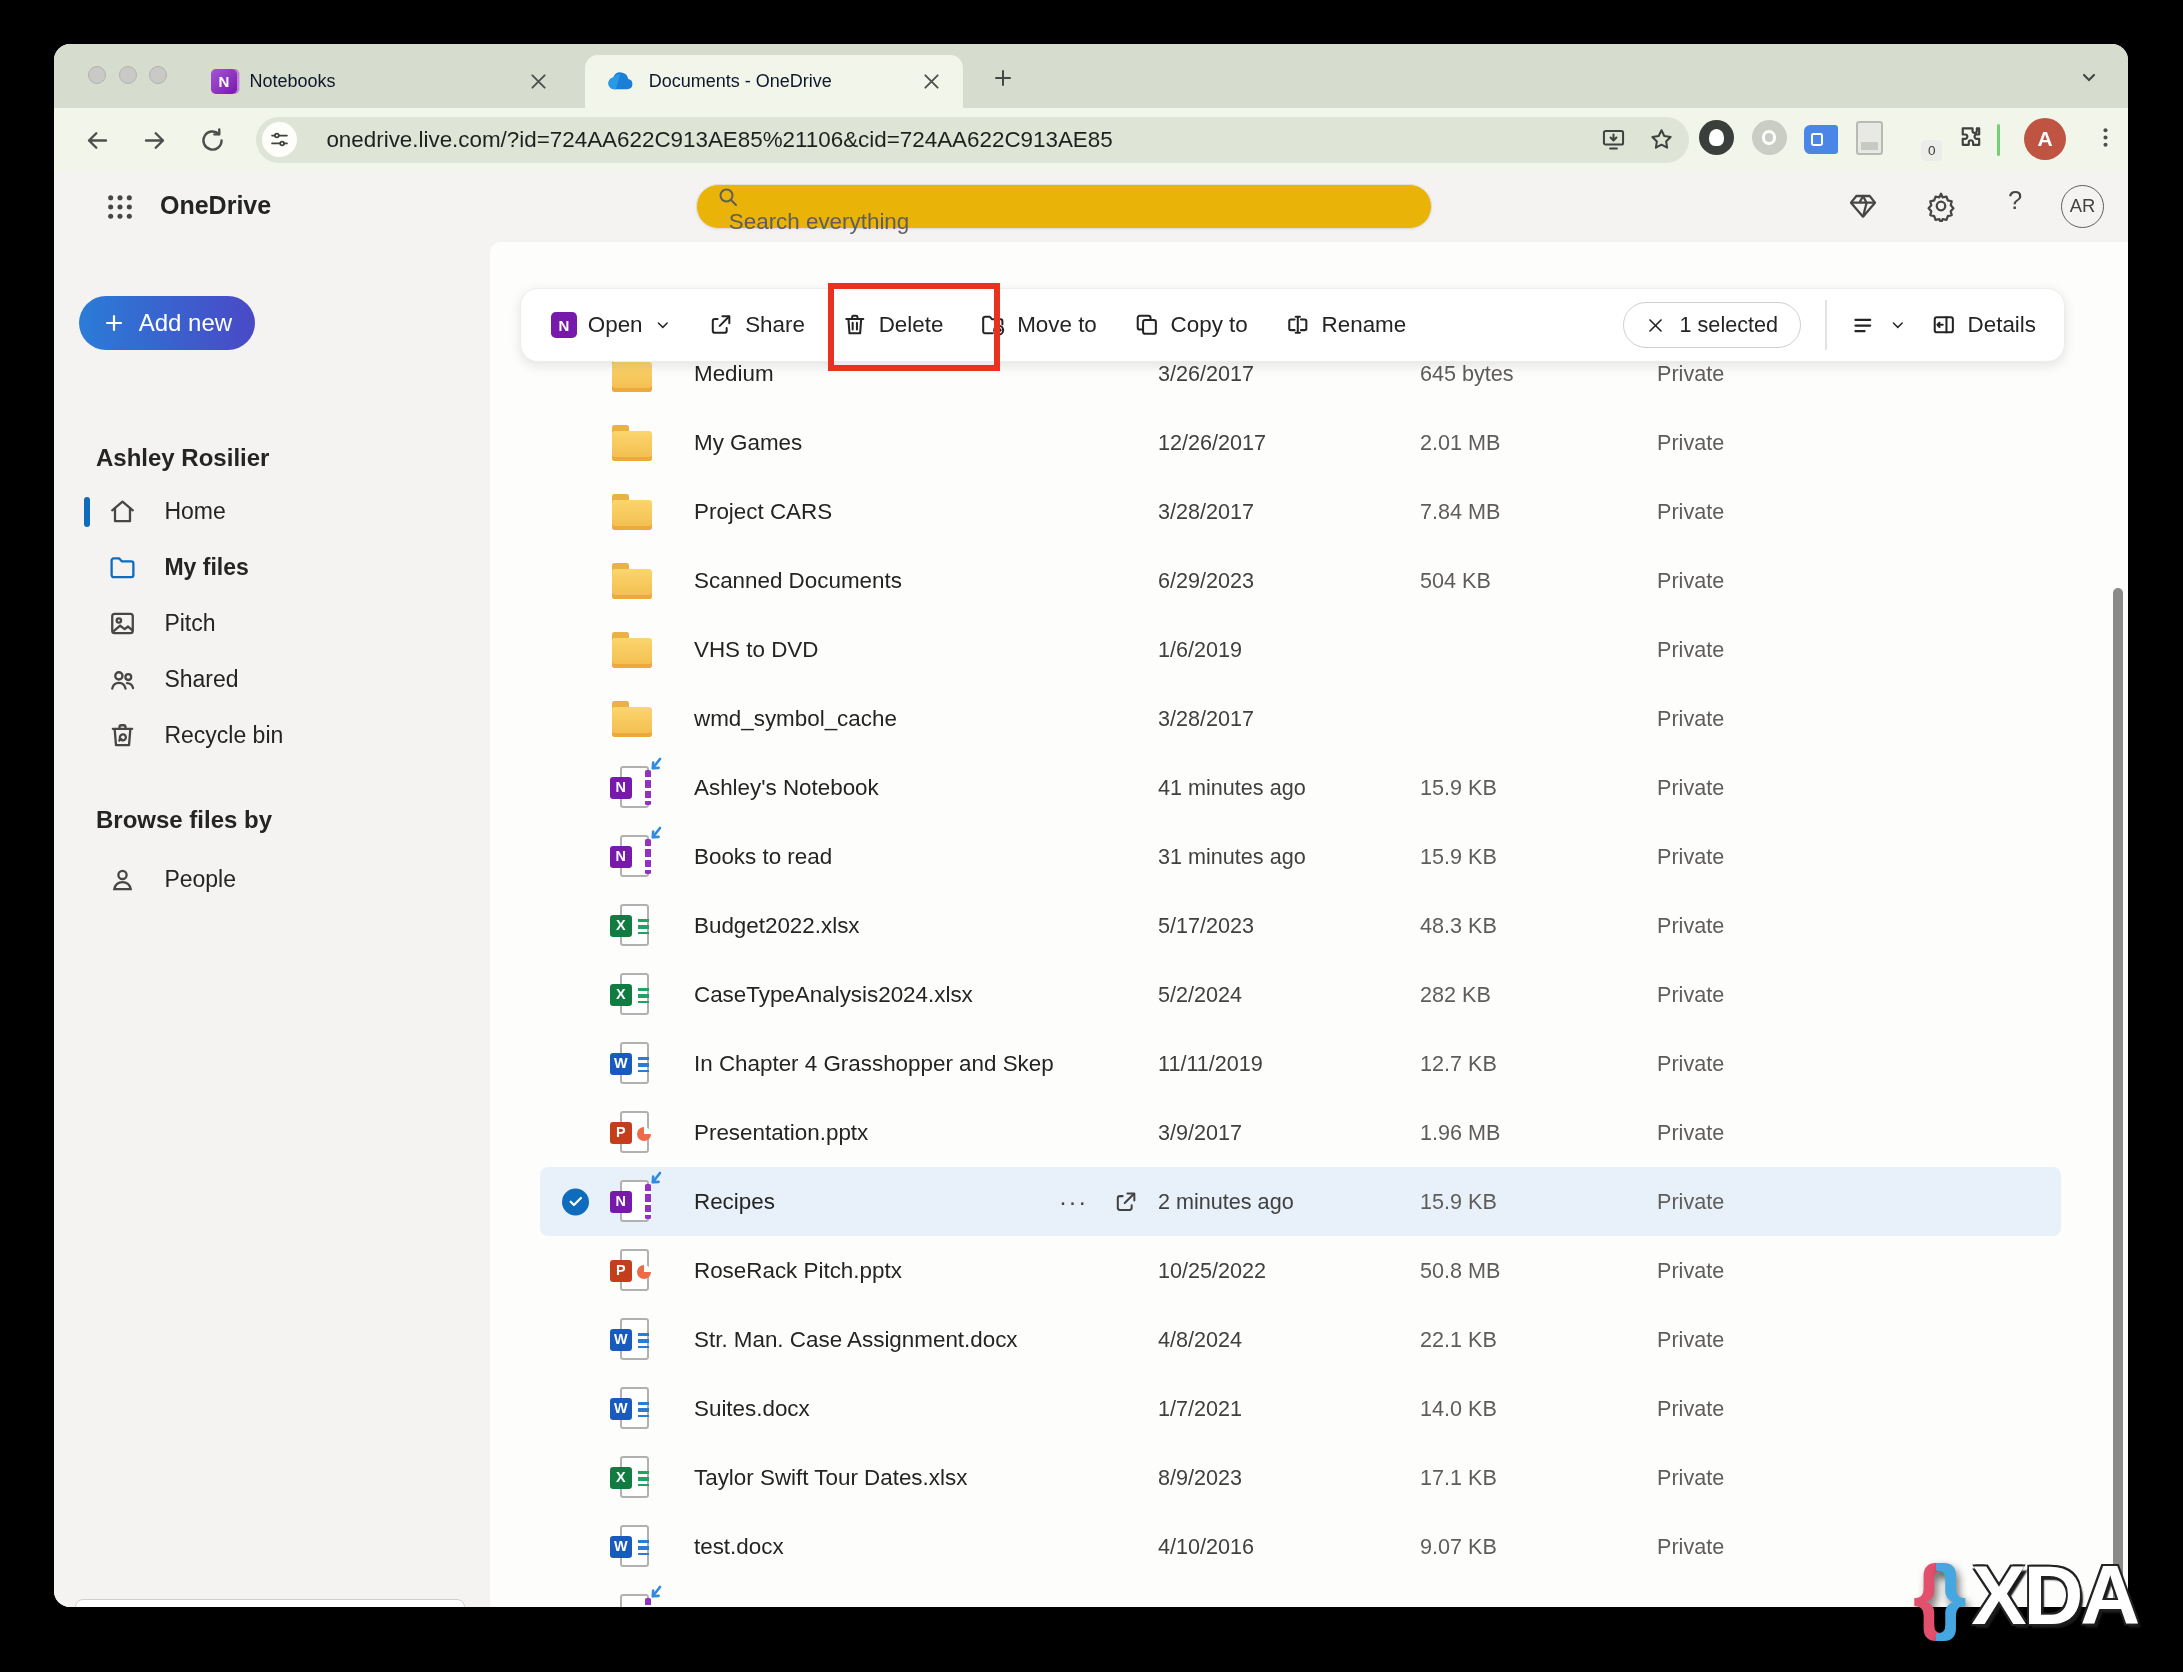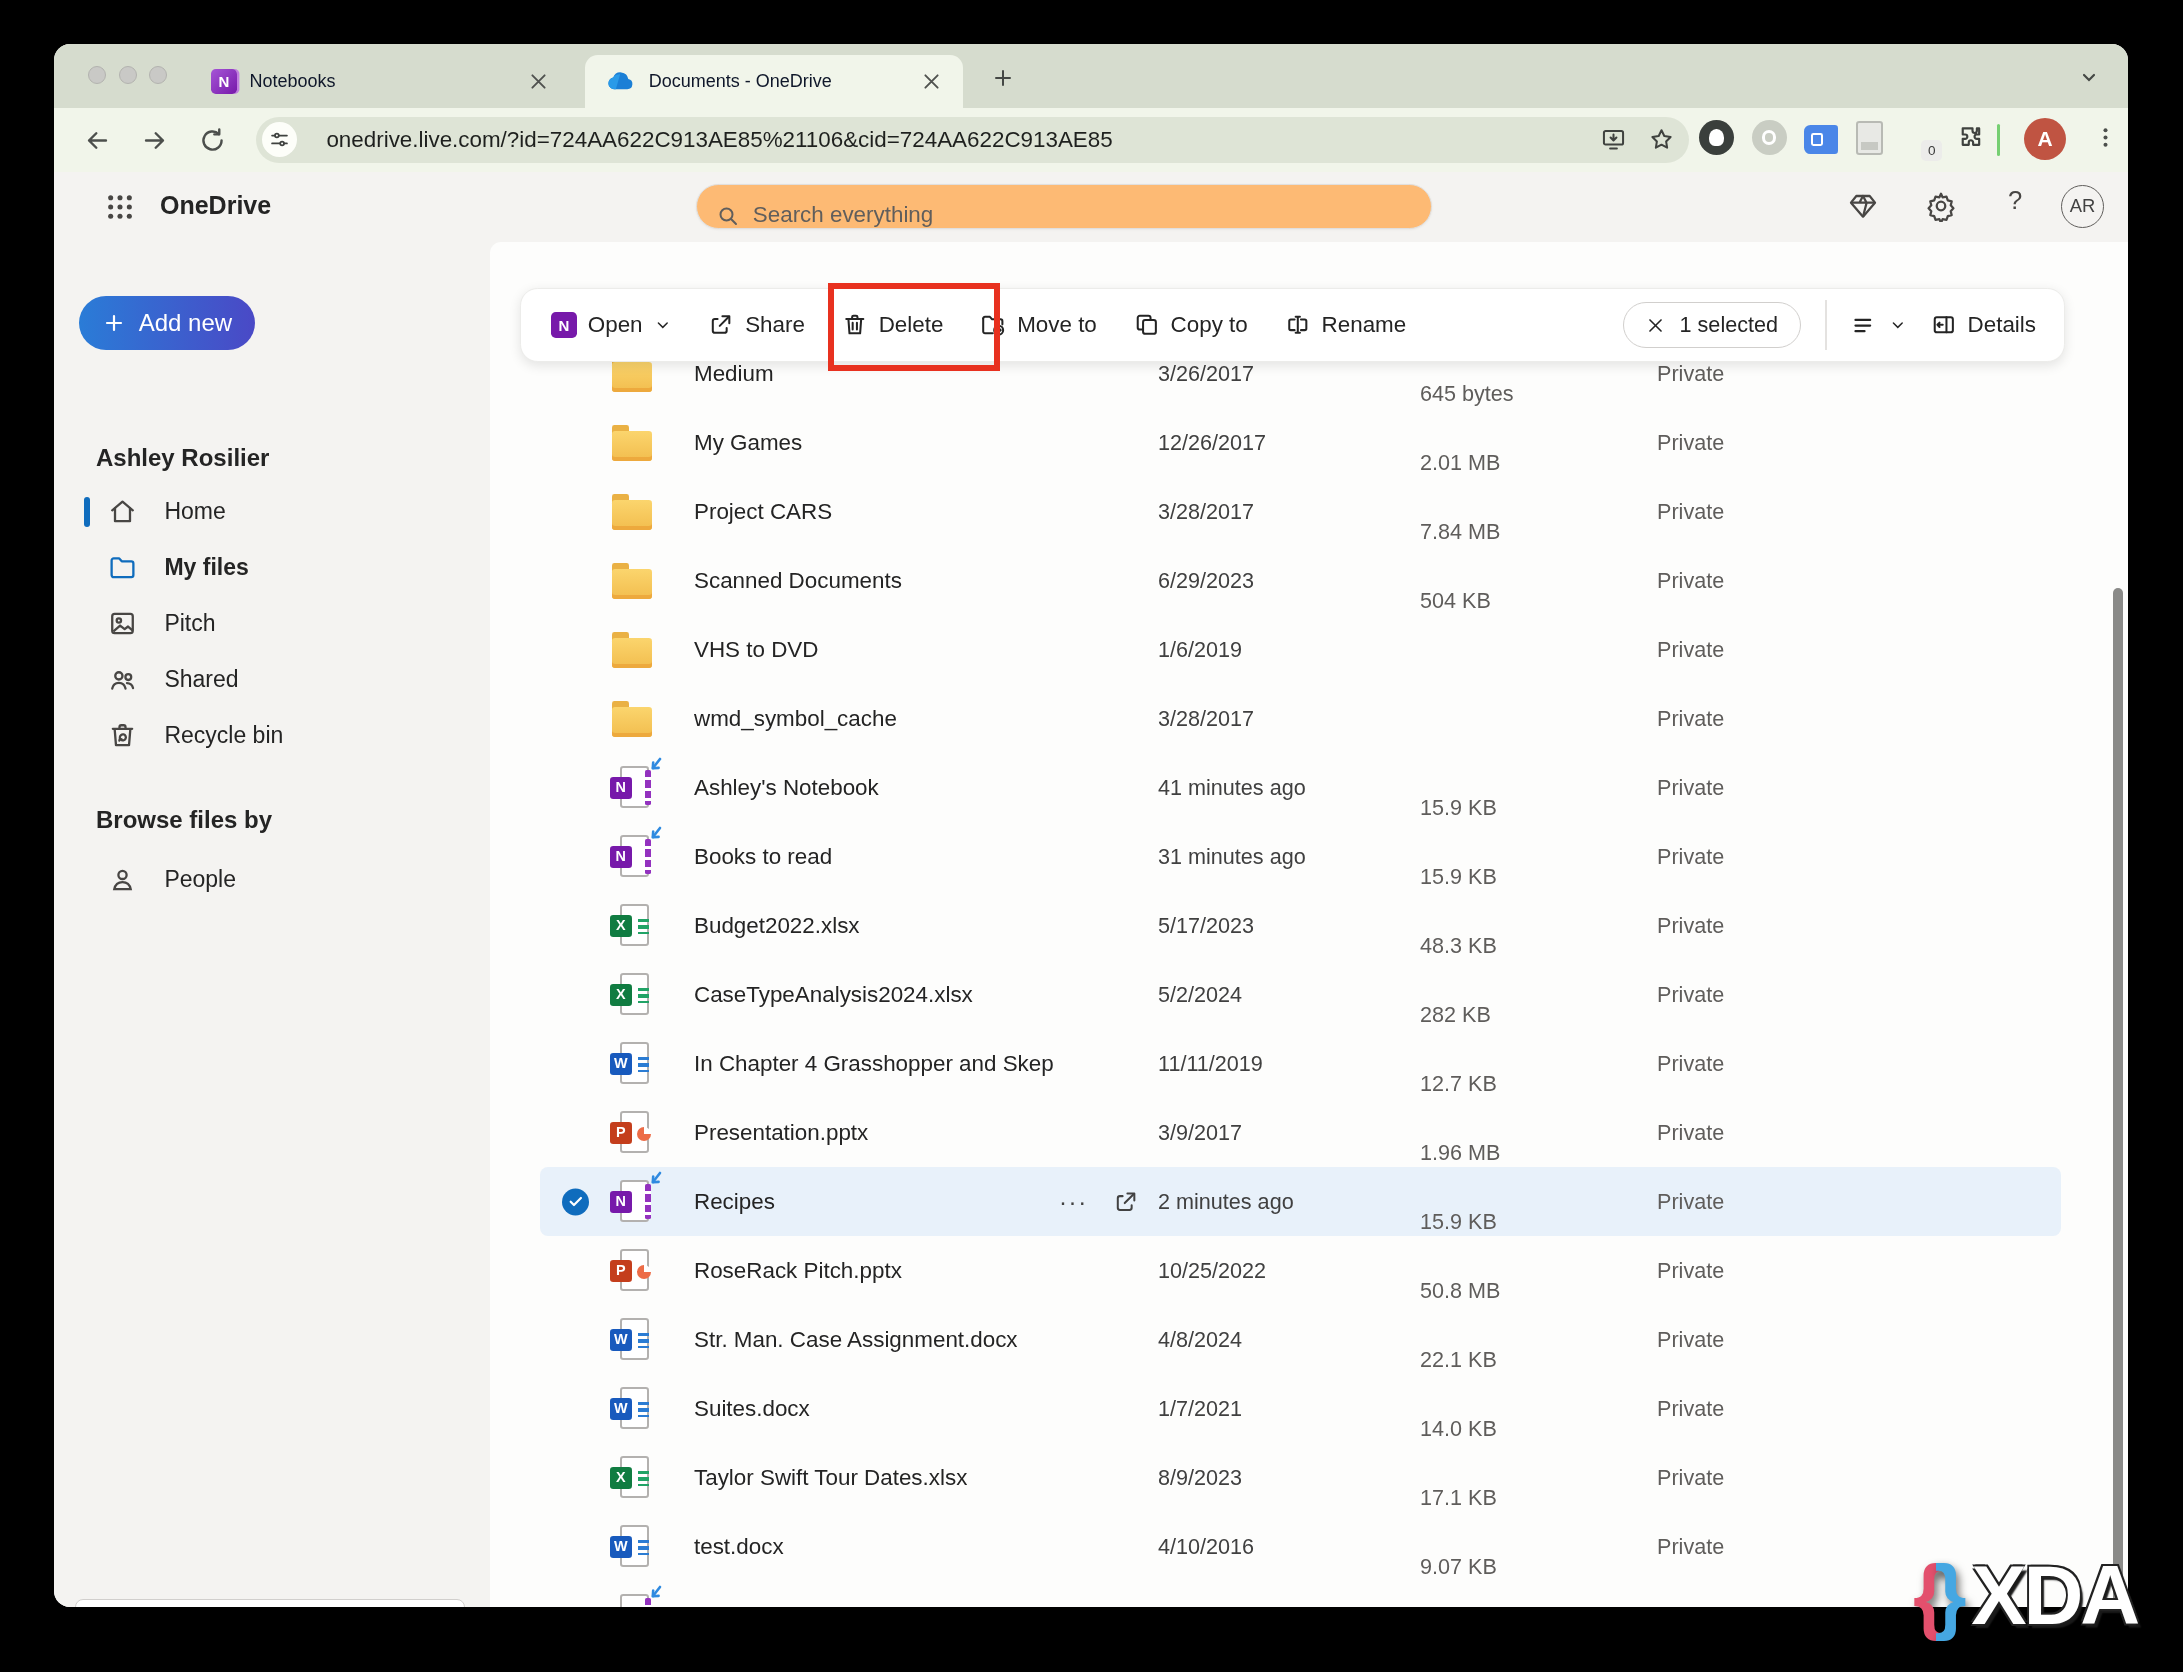--- a/index.html
+++ b/index.html
@@ -53,23 +53,23 @@
   .ext-arc .zero { position:absolute; right:-4.8px; bottom:-4.8px; width:21px; height:21px; background:#ececea;
         border-radius:4.8px; font-size:13.6px; color:#3c3c3c; display:flex; align-items:center; justify-content:center; }
   .profile-sep { position:absolute; left:1943px; top:16px; width:3.2px; height:32px; background:#76cf72; border-radius:1.6px; }
   .nav-avatar { position:absolute; left:1970px; top:10.4px; width:42px; height:42px; border-radius:50%;
         background:#c05442; color:#fff; font-size:21px; font-weight:bold; display:flex; align-items:center; justify-content:center; }
 
   
   .appheader { position:absolute; left:0; top:128px; width:100%; height:70px; background:#f4f3f1; }
   .waffle { position:absolute; left:50px; top:19px; color:#484644; }
   .brand { position:absolute; left:106px; top:19px; font-size:25px; font-weight:600; color:#242424; }
-  .searchbox { position:absolute; left:642px; top:12px; width:736px; height:45px; background:#fdba74;
-       border:0.8px solid #e1dfdd; border-radius:22.4px; display:flex; align-items:flex-end; padding:0 19px;
-       box-shadow:0 0.8px 2.4px rgba(0,0,0,.06); }
+  .searchbox { position:absolute; left:642px; top:12px; width:736px; height:45px; background:#eab308;
+       border:0.8px solid #e1dfdd; border-radius:22.4px; display:flex; align-items:flex-start; padding:0 19px;
+       box-shadow:0 0.8px 2.4px rgba(0,0,0,.06);flex-direction:column; }
   .searchbox .ph { font-size:22.4px; color:#605e5c; margin-left:12.8px; }
   .hdr-ic { position:absolute; top:17.6px; color:#484644; }
   .hdr-help { font-size:25.6px; color:#484644; }
   .hdr-avatar { position:absolute; left:2007px; top:12.8px; width:43px; height:43px; border-radius:50%;
        border:1.6px solid #605e5c; color:#424242; font-size:18.4px; display:flex; align-items:center; justify-content:center; }
 
   
   .sidebar { position:absolute; left:0; top:198px; width:436px; bottom:0; background:#f4f3f1; }
   .addnew { position:absolute; left:25px; top:54px; width:176px; height:54px; border-radius:27px;
        background:linear-gradient(90deg,#2a7cd7,#4a49c6); color:#fff; display:flex; align-items:center;
@@ -110,21 +110,21 @@
   .frow { position:relative; height:69px; }
   .frow.selected { background:#e8f1fa; border-radius:8px; }
   .abs { position:absolute; top:50%; transform:translateY(-50%); }
   .row-check { left:22.4px; width:27px; height:27px; border-radius:50%; background:#0f6cbd; color:#fff;
        display:flex; align-items:center; justify-content:center; }
   .ficon { left:70px; width:45px; height:46px; }
   .fname { left:154px; font-size:22.4px; color:#242424; white-space:nowrap; max-width:360px; overflow:hidden; }
   .row-more { left:519px; font-size:24px; color:#424242; letter-spacing:1.6px; }
   .row-share { left:573px; color:#424242; }
   .fmod  { left:618px;  width:240px; font-size:21.6px; color:#404040; white-space:nowrap; }
-  .fsize { left:880px; width:208px; font-size:21.6px; color:#5f5d5b; white-space:nowrap;margin-top:20px; }
+  .fsize { left:880px; width:208px; font-size:21.6px; color:#5f5d5b; white-space:nowrap; }
   .fshare{ left:1117px; font-size:21.6px; color:#5f5d5b; white-space:nowrap; }
 
   
   .fold-body { position:absolute; left:1.6px; top:11.2px; width:40px; height:30px; border-radius:3.2px;
        background:linear-gradient(#fbd56d,#f2bd4e); box-shadow:inset 0 -4px 0 #eda93d; }
   .fold-tab { position:absolute; left:1.6px; top:5.6px; width:17.6px; height:9.6px; border-radius:2.4px 2.4px 0 0; background:#eab144; }
   .page { position:absolute; left:9.6px; top:1.6px; width:29px; height:42px; background:#fff;
        border:2px solid #b3b1af; border-radius:3.2px; }
   .docbadge { position:absolute; left:0; top:12.8px; width:21.6px; height:21.6px; border-radius:3.2px; color:#fff;
        font-weight:bold; font-size:14.4px; line-height:21.6px; text-align:center; }

